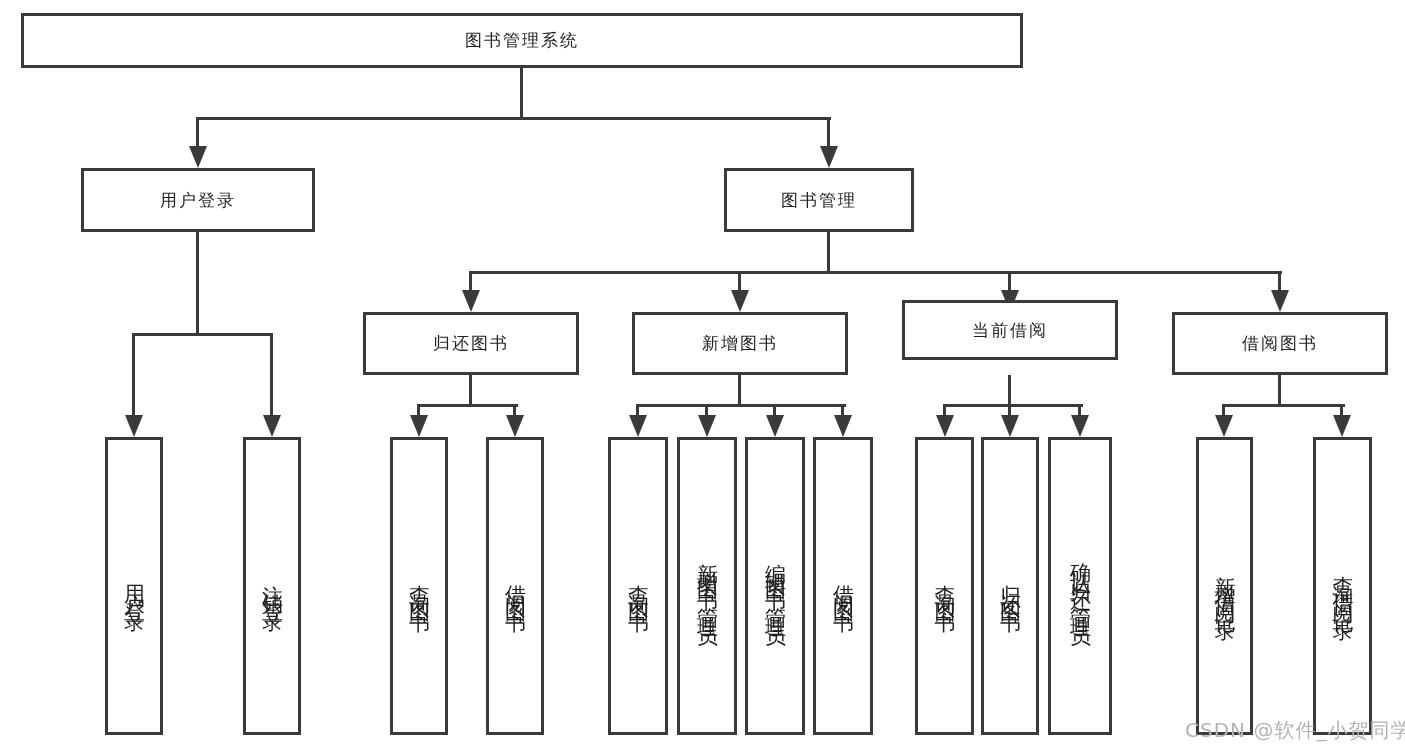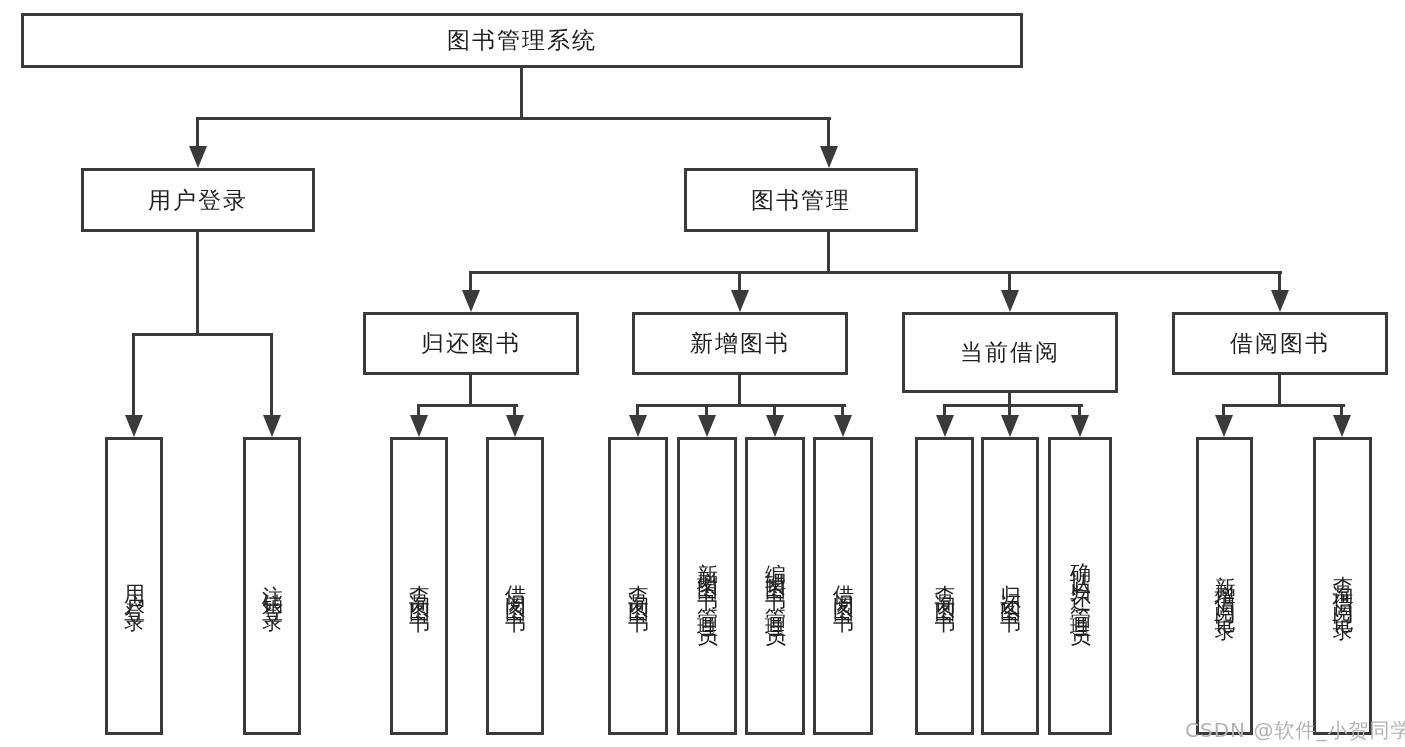--- a/index.html
+++ b/index.html
@@ -8,21 +8,21 @@
     background:var(--pagebg,#ffffff);
     font-family:"DejaVu Sans","Liberation Sans",sans-serif;
   }
   .box{
     position:absolute;box-sizing:border-box;
     background:var(--boxbg,#ffffff);
     border:3px solid var(--line,#3a3a3a);
     display:flex;align-items:center;justify-content:center;
     color:var(--text,#1f1f1f);
   }
-  .h-box span{font-size:23px;letter-spacing:2px;white-space:nowrap;}
+  .h-box span{font-size:17px;letter-spacing:2px;white-space:nowrap;}
   .v-box span{
     writing-mode:vertical-rl;text-orientation:mixed;
     font-size:21px;letter-spacing:9px;line-height:1;white-space:nowrap;
   }
   .line{position:absolute;background:var(--line,#3a3a3a);}
   .arrow{
     position:absolute;width:0;height:0;
     border-left:9px solid transparent;border-right:9px solid transparent;
     border-top:22px solid var(--line,#3a3a3a);
   }
@@ -94,31 +94,31 @@
 <div class="line" style="left:1340px;top:404px;width:3px;height:17px"></div>
 <div class="arrow" style="left:1333px;top:415px"></div>
 
 <div class="box h-box" style="left:21px;top:13px;width:1002px;height:55px">
   <span>图书管理系统</span>
 </div>
 
 <div class="box h-box" style="left:81px;top:168px;width:234px;height:64px">
   <span>用户登录</span>
 </div>
-<div class="box h-box" style="left:684px;top:168px;width:234px;height:64px">
+<div class="box h-box" style="left:724px;top:168px;width:190px;height:64px">
   <span>图书管理</span>
 </div>
 
 <div class="box h-box" style="left:363px;top:312px;width:216px;height:63px">
   <span>归还图书</span>
 </div>
 <div class="box h-box" style="left:632px;top:312px;width:216px;height:63px">
   <span>新增图书</span>
 </div>
-<div class="box h-box" style="left:902px;top:312px;width:216px;height:81px">
+<div class="box h-box" style="left:902px;top:300px;width:216px;height:60px">
   <span>当前借阅</span>
 </div>
 <div class="box h-box" style="left:1172px;top:312px;width:216px;height:63px">
   <span>借阅图书</span>
 </div>
 
 <div class="box v-box" style="left:105px;top:437px;width:58px;height:298px">
   <span>用户登录</span>
 </div>
 <div class="box v-box" style="left:243px;top:437px;width:58px;height:298px">

